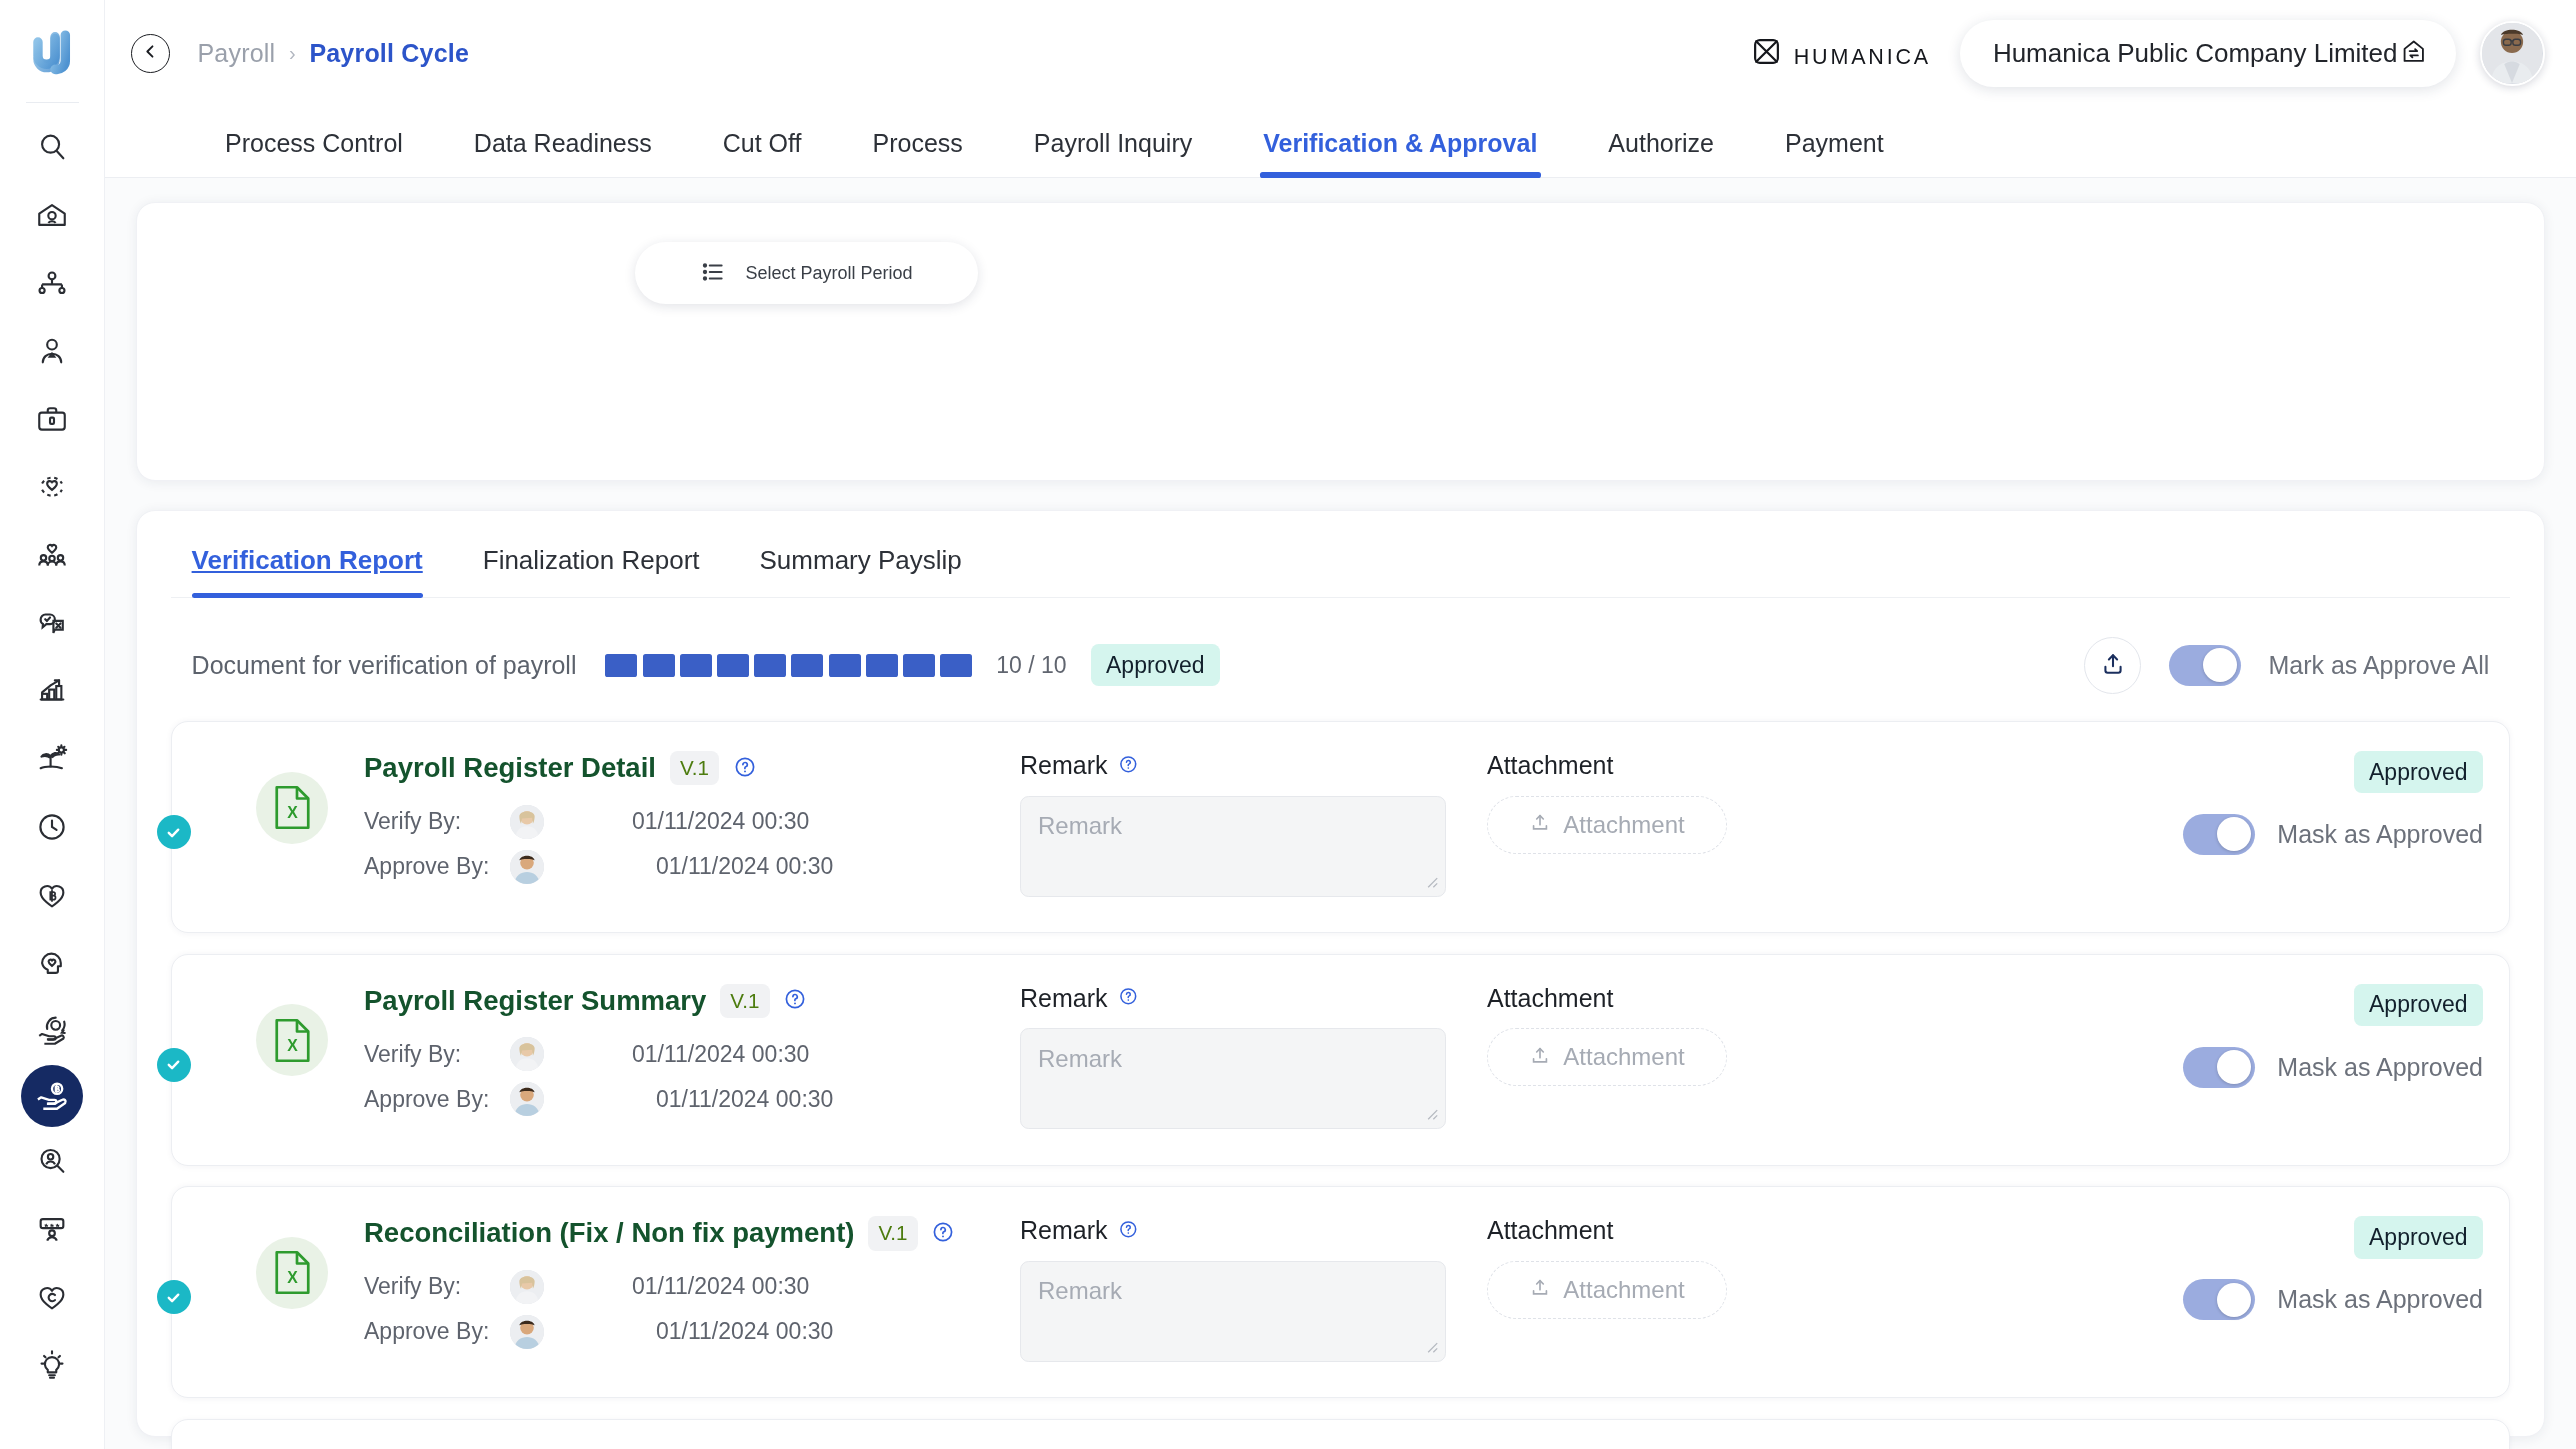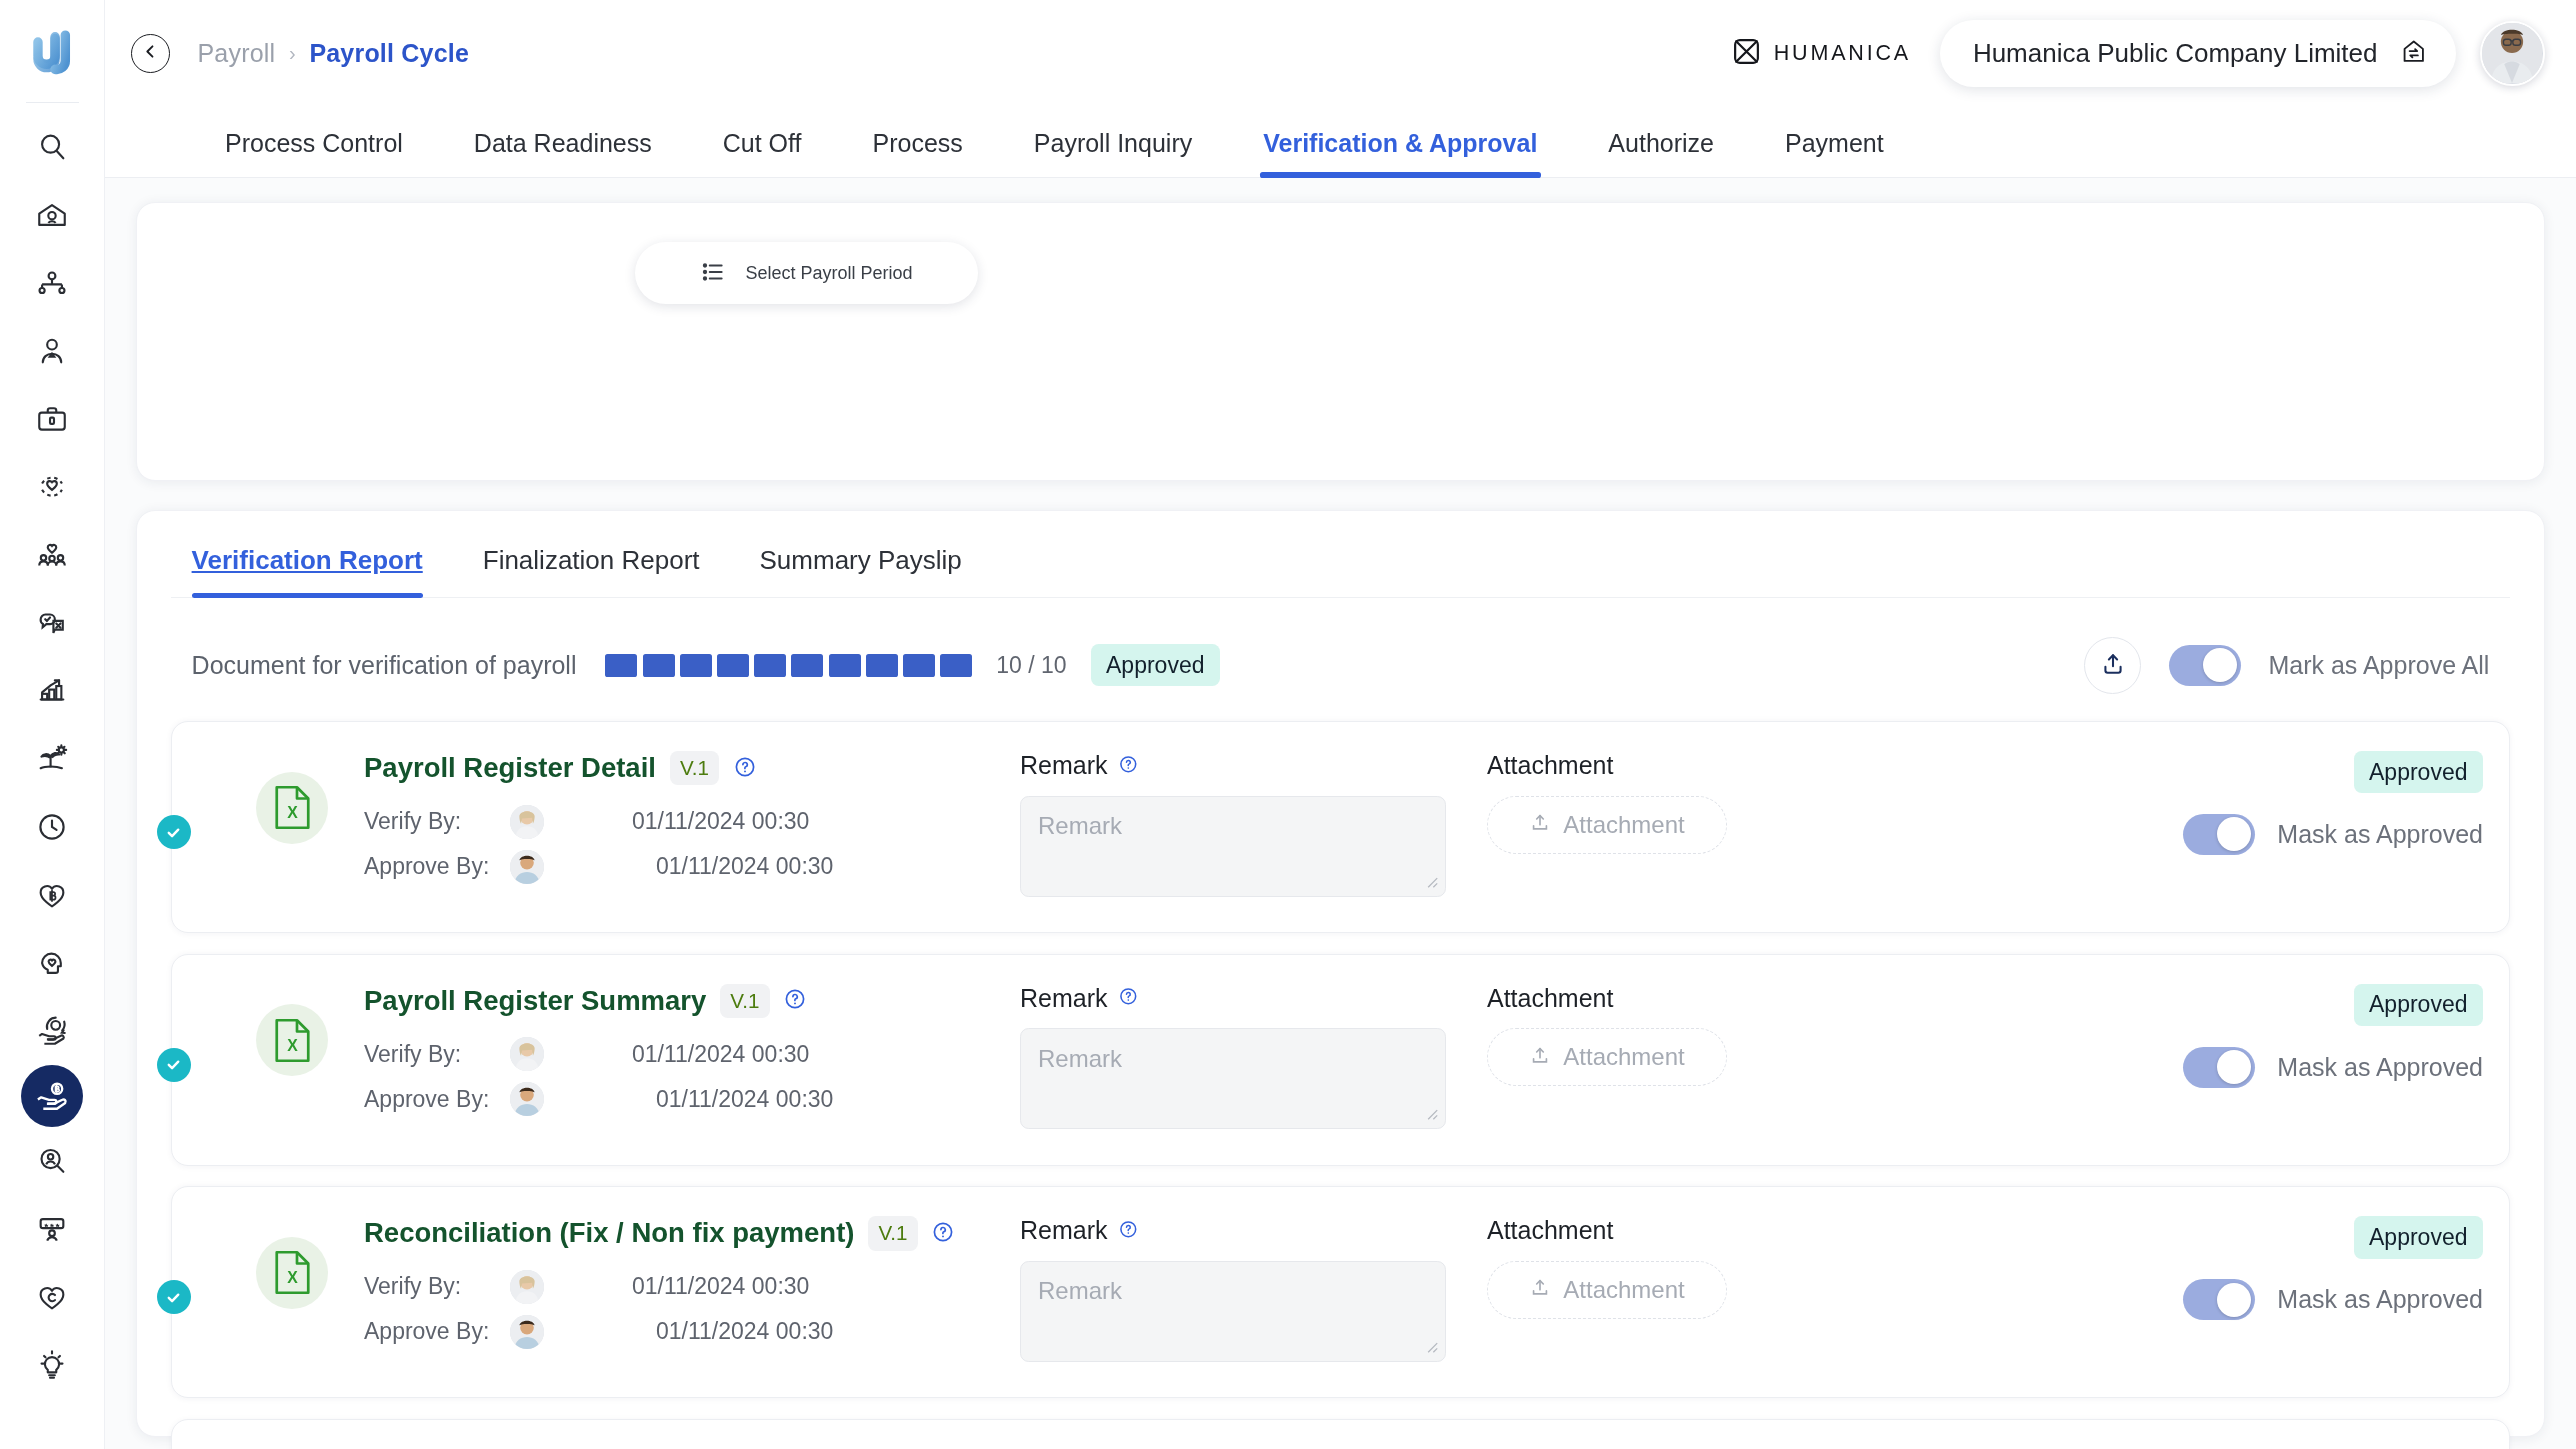--- a/index.html
+++ b/index.html
@@ -45,26 +45,26 @@
     width: 39px; height: 39px; border-radius: 50%;
     border: 1.7px solid #1b1d22;
     display: flex; align-items: center; justify-content: center;
     flex: 0 0 39px;
   }
   .crumbs { display: flex; align-items: center; gap: 13.7px; margin-left: 27.5px; }
   .crumb-root { font-size: 25px; color: #9aa0ab; letter-spacing: 0.2px; }
   .crumb-sep { font-size: 20px; color: #b2b7c0; }
   .crumb-cur { font-size: 25px; color: #2c54c9; font-weight: 700; letter-spacing: 0.2px; }
   .topbar-right { margin-left: auto; display: flex; align-items: center; gap: 0; }
-  .brandmark { display: flex; align-items: center; gap: 12px; margin-right: 29px; }
+  .brandmark { display: flex; align-items: flex-end; gap: 12px; margin-right: 29px; }
   .brandmark-text { font-size: 21.5px; letter-spacing: 2.8px; color: #15171c; }
   .company-pill {
     height: 67px; border-radius: 36px; background: #ffffff;
     box-shadow: 0 2.6px 13.7px rgba(25,35,70,.13);
-    display: flex; align-items: center; gap: 22px;
+    display: flex; align-items: center; gap: 2px;
     padding: 0 29px 0 33px;
   }
   .company-name { font-size: 26px; color: #22252b; white-space: nowrap; }
   .avatar-top {
     width: 65px; height: 65px; border-radius: 50%;
     margin-left: 24px; overflow: hidden;
     border: 2.6px solid #ffffff;
     box-shadow: 0 1.7px 8.6px rgba(20,30,60,.18);
     background: #d9dde4;
   }

